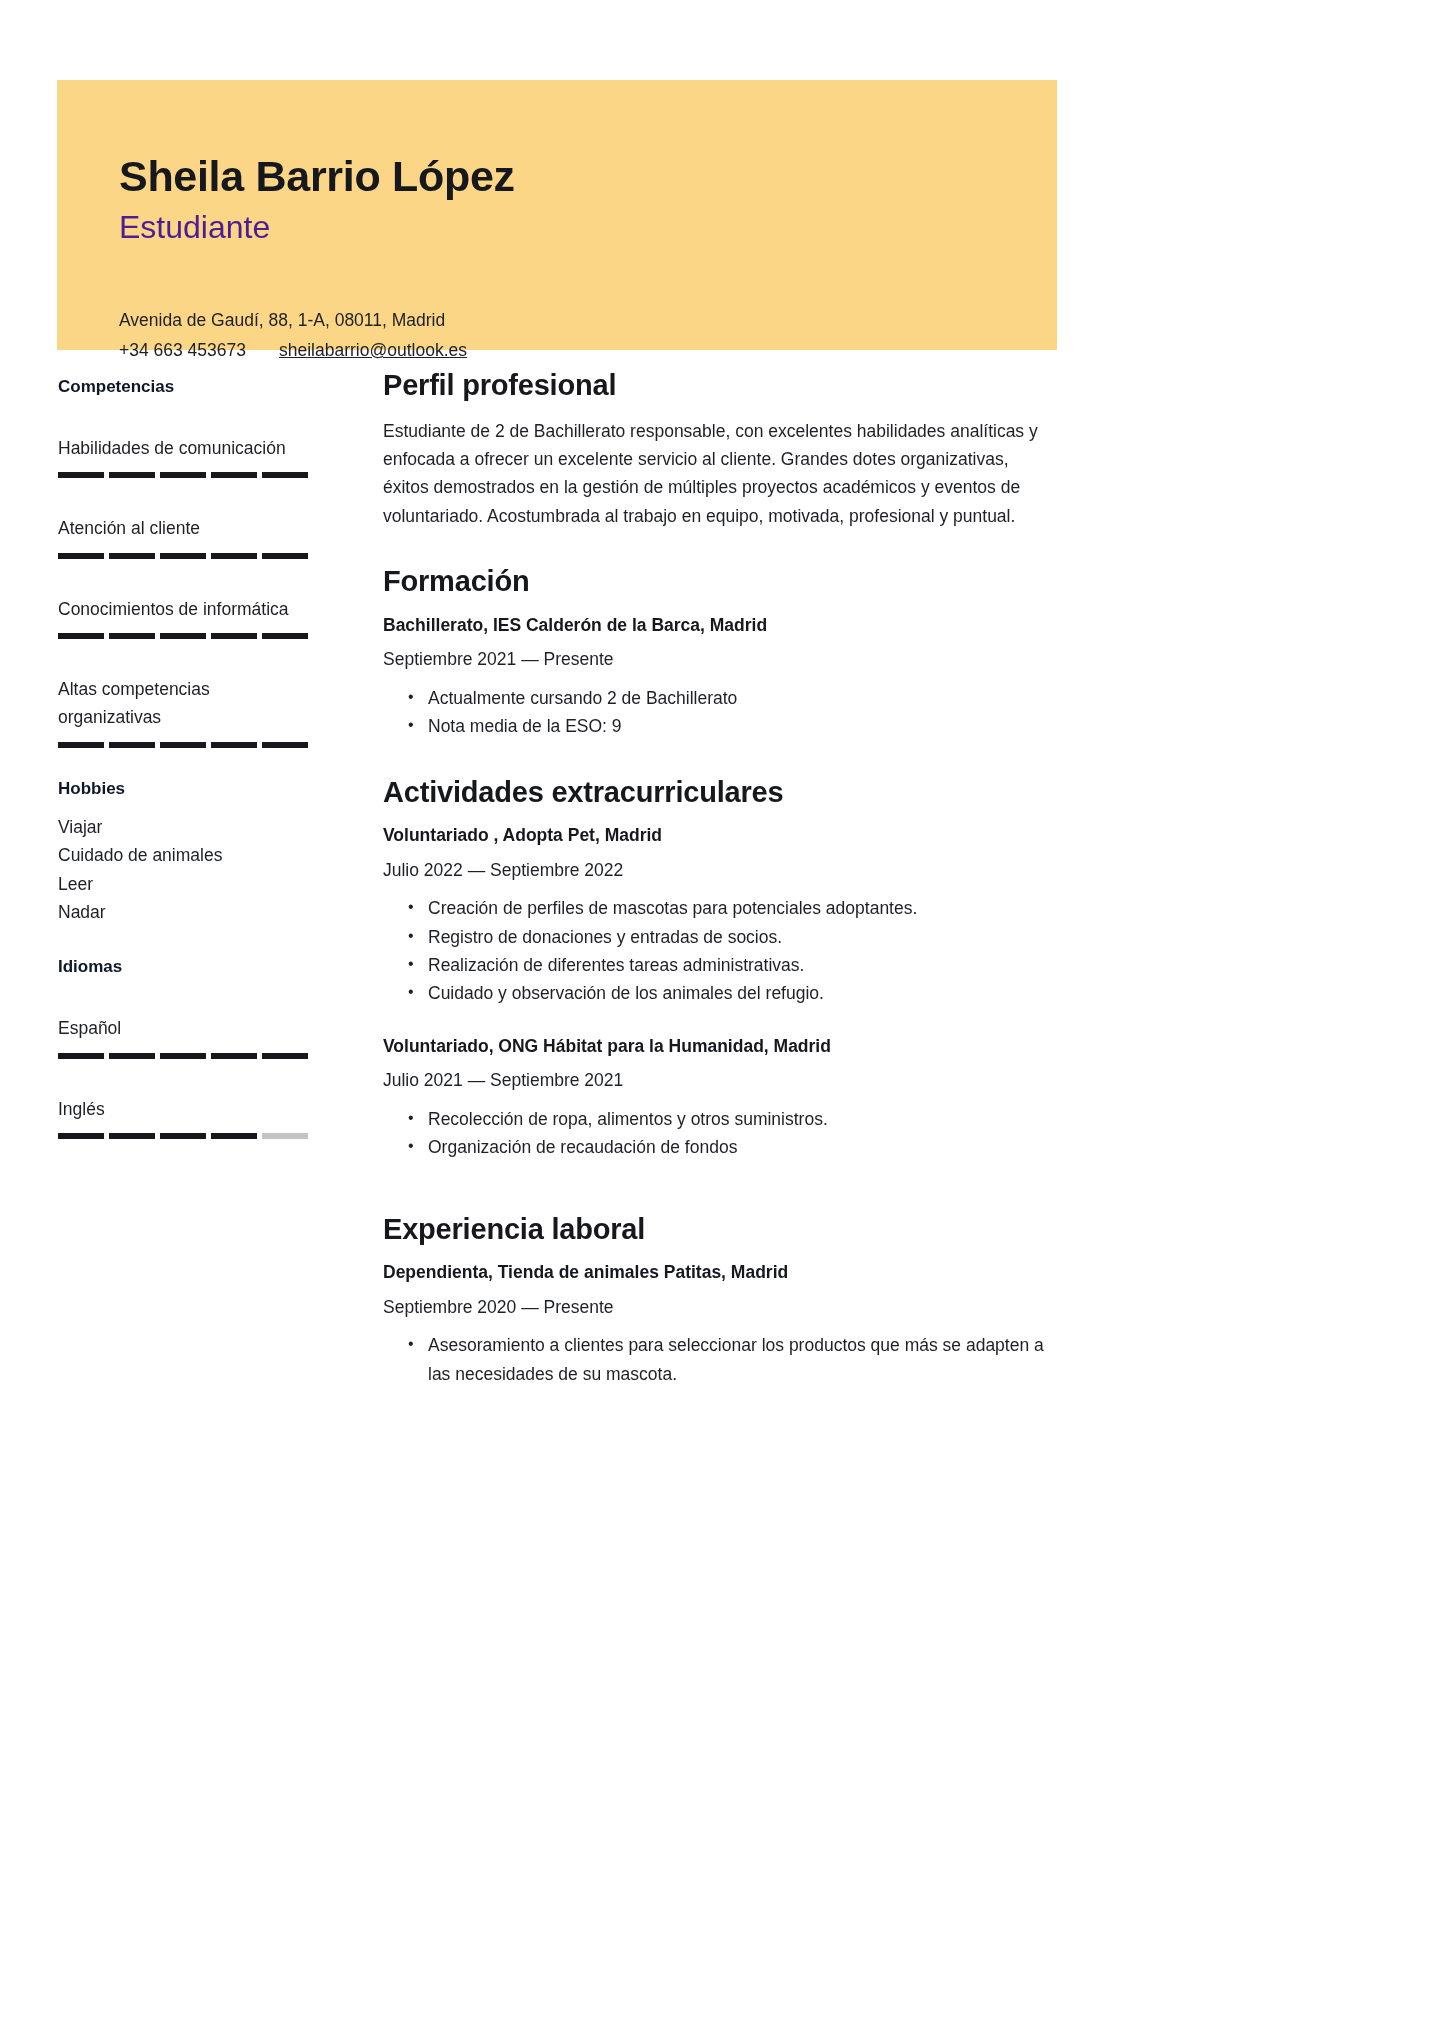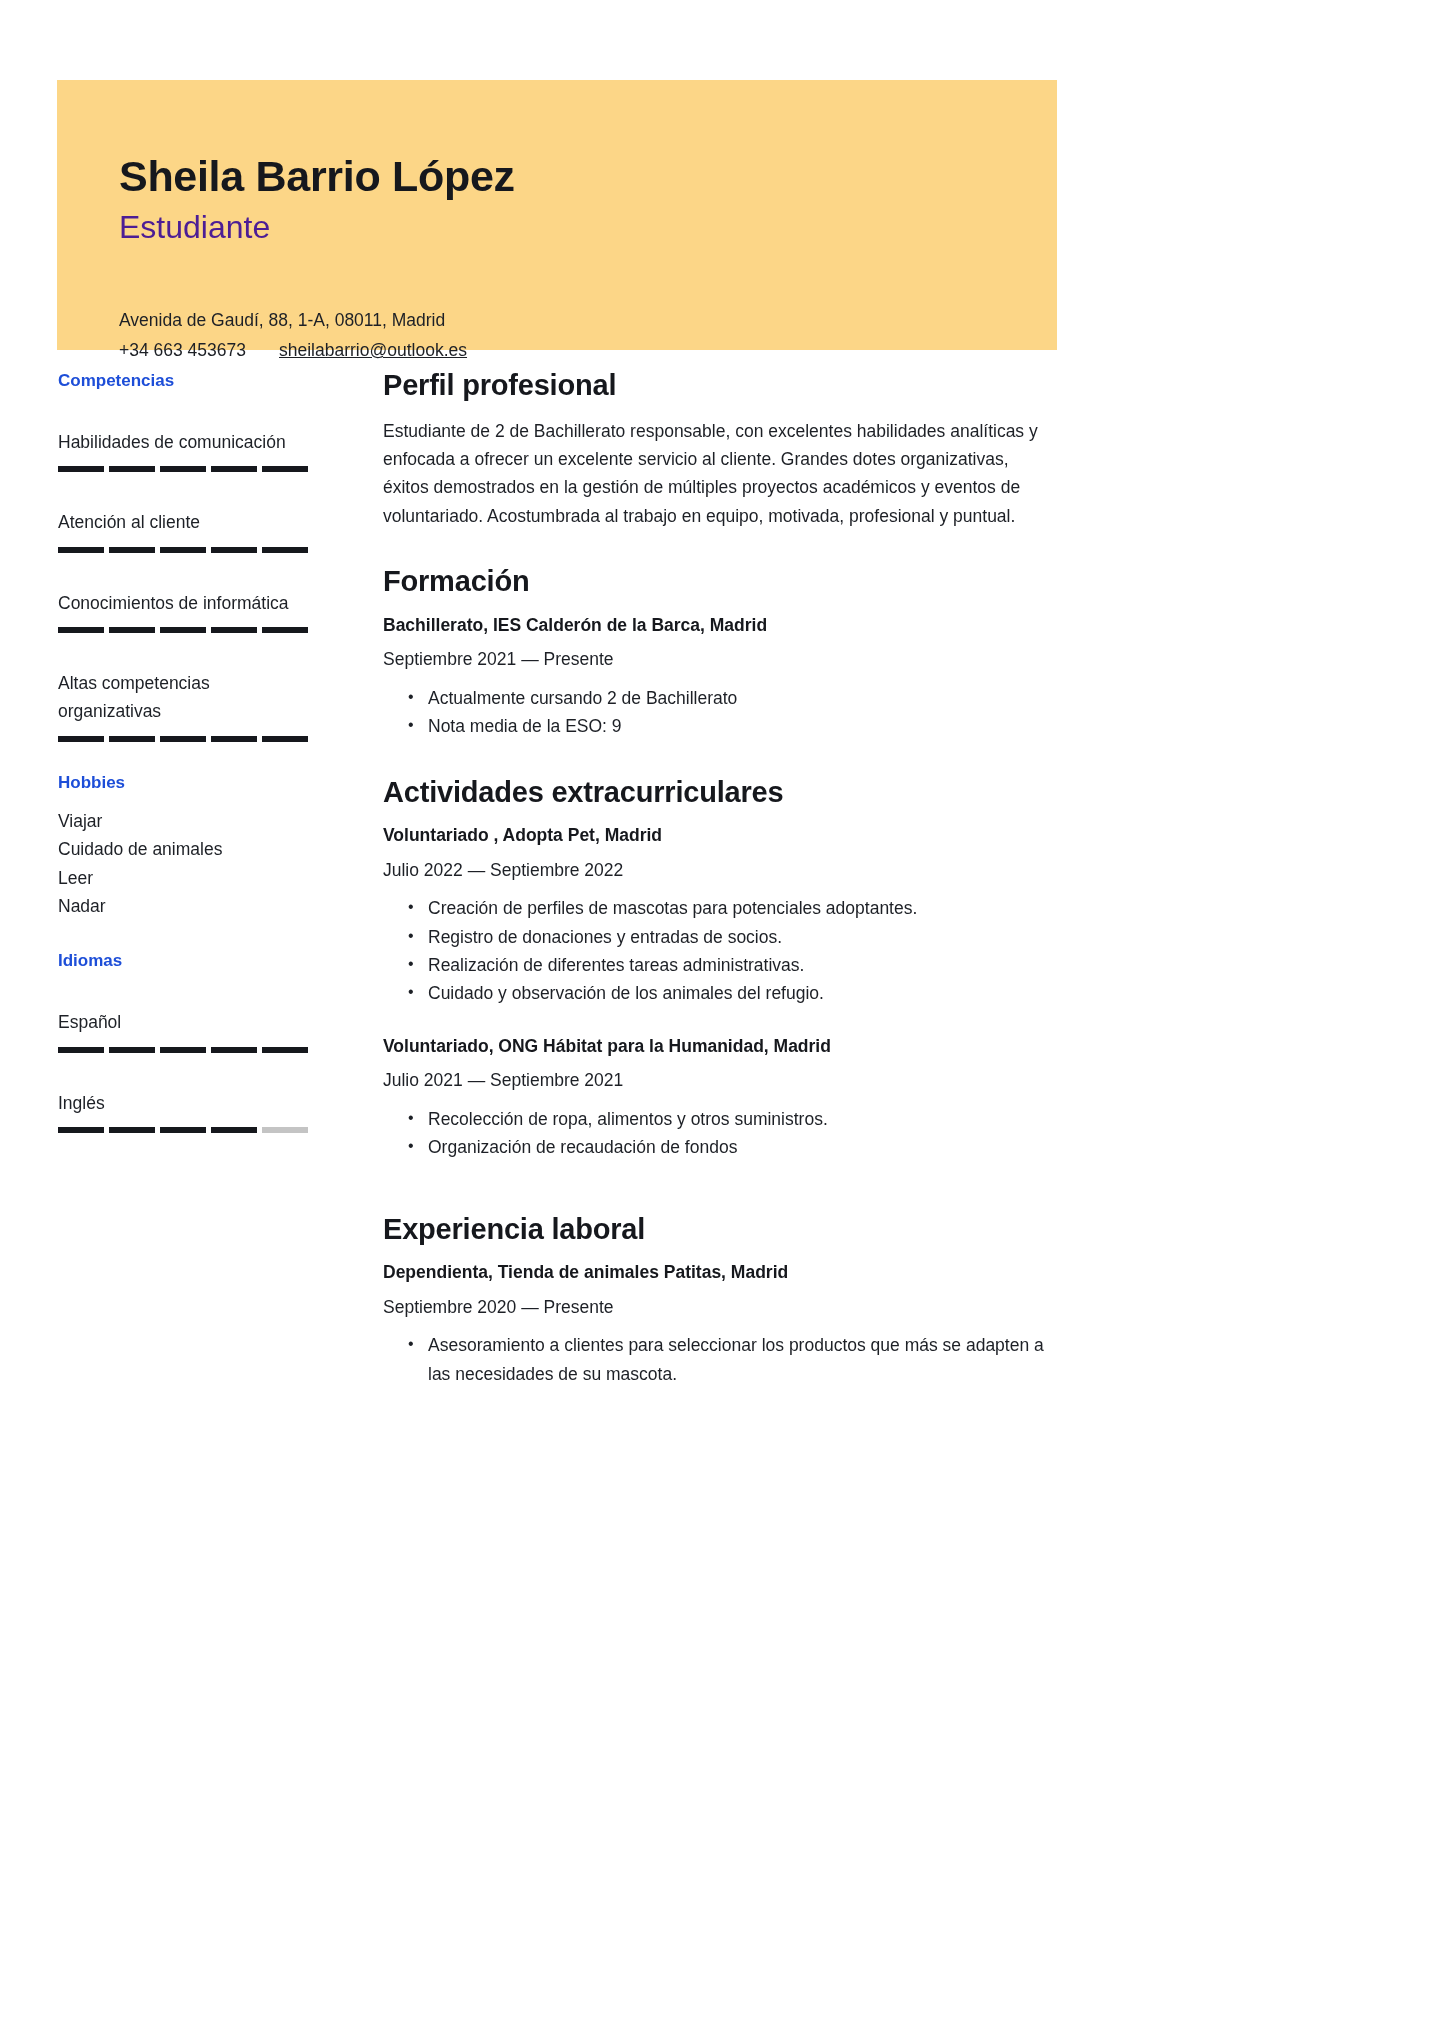--- a/index.html
+++ b/index.html
@@ -88,22 +88,22 @@
     position: absolute;
     left: 383px;
     top: 0;
     width: 675px;
   }
 
   
   .side-heading {
     font-size: 17px;
     font-weight: 700;
-    color: #1d4ed8;
-    margin: 2px 0 13px 0;
+    color: #0f172a;
+    margin: 8px 0 13px 0;
     line-height: 1.3;
   }
   .side-block { margin-bottom: 30px; }
   .skill { margin-bottom: 0; }
   .skill-label {
     font-size: 17.5px;
     color: #1d2026;
     line-height: 1.62;
     margin-bottom: 10px;
     margin-top: 36px;

